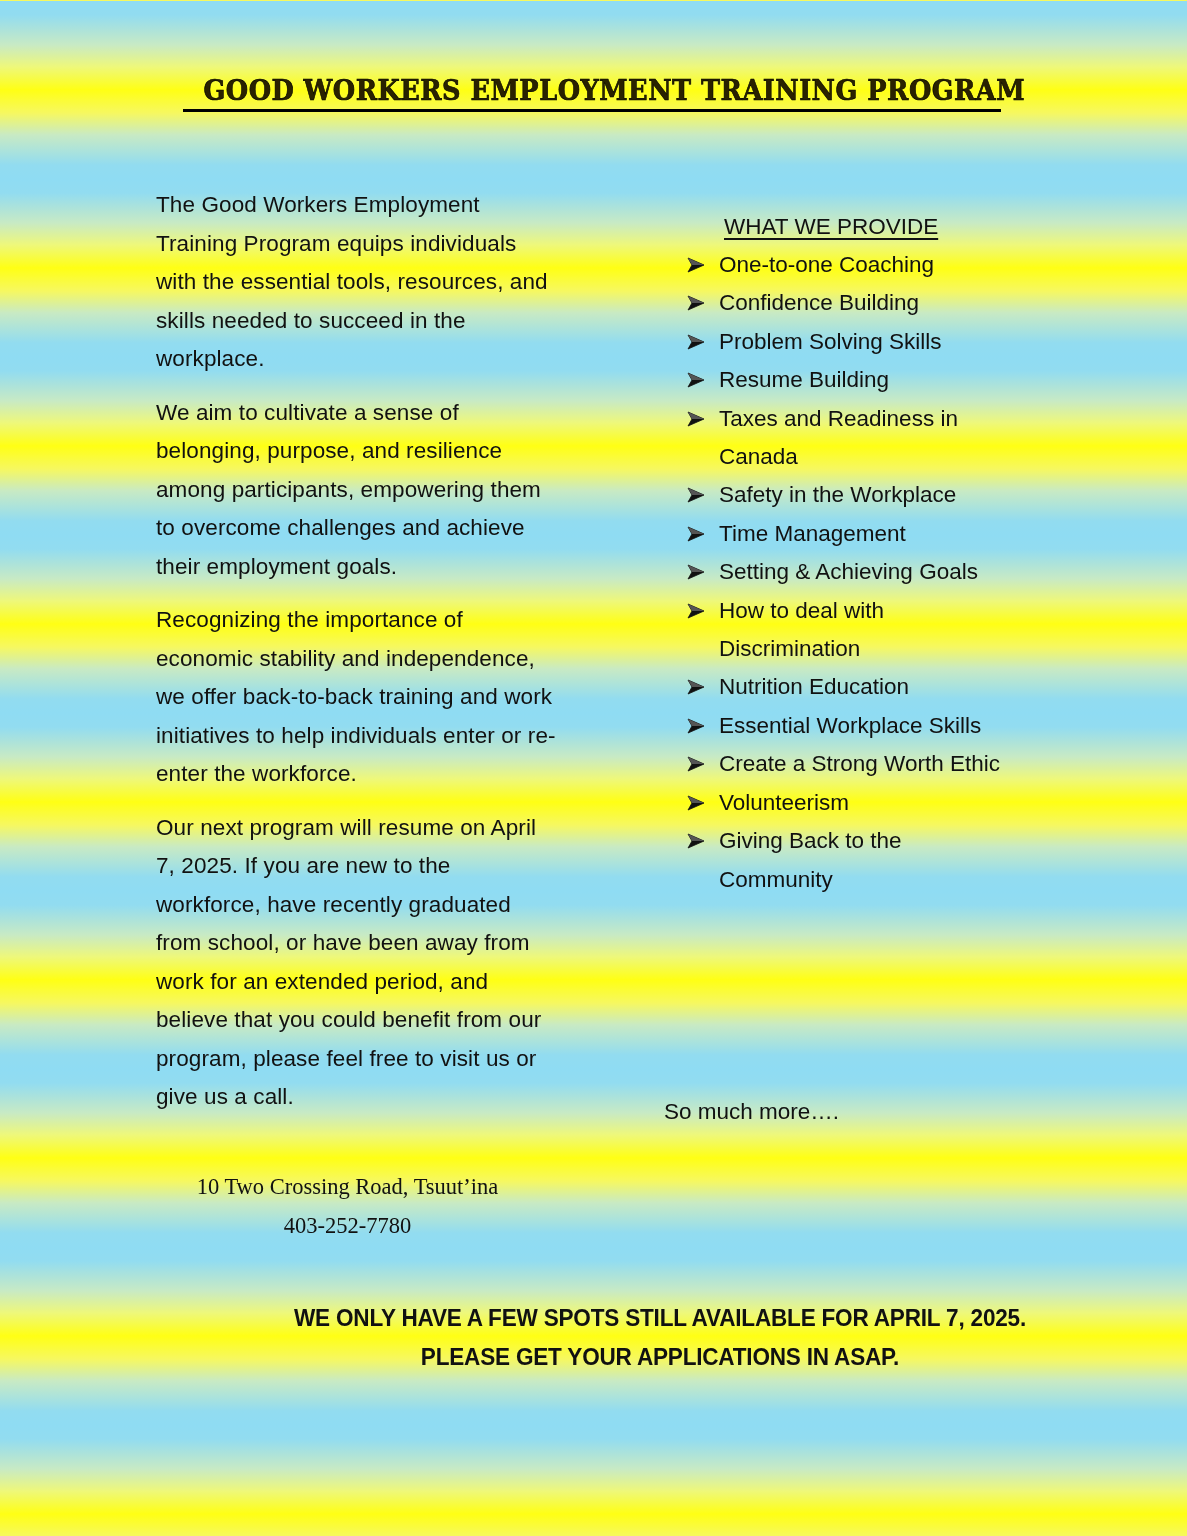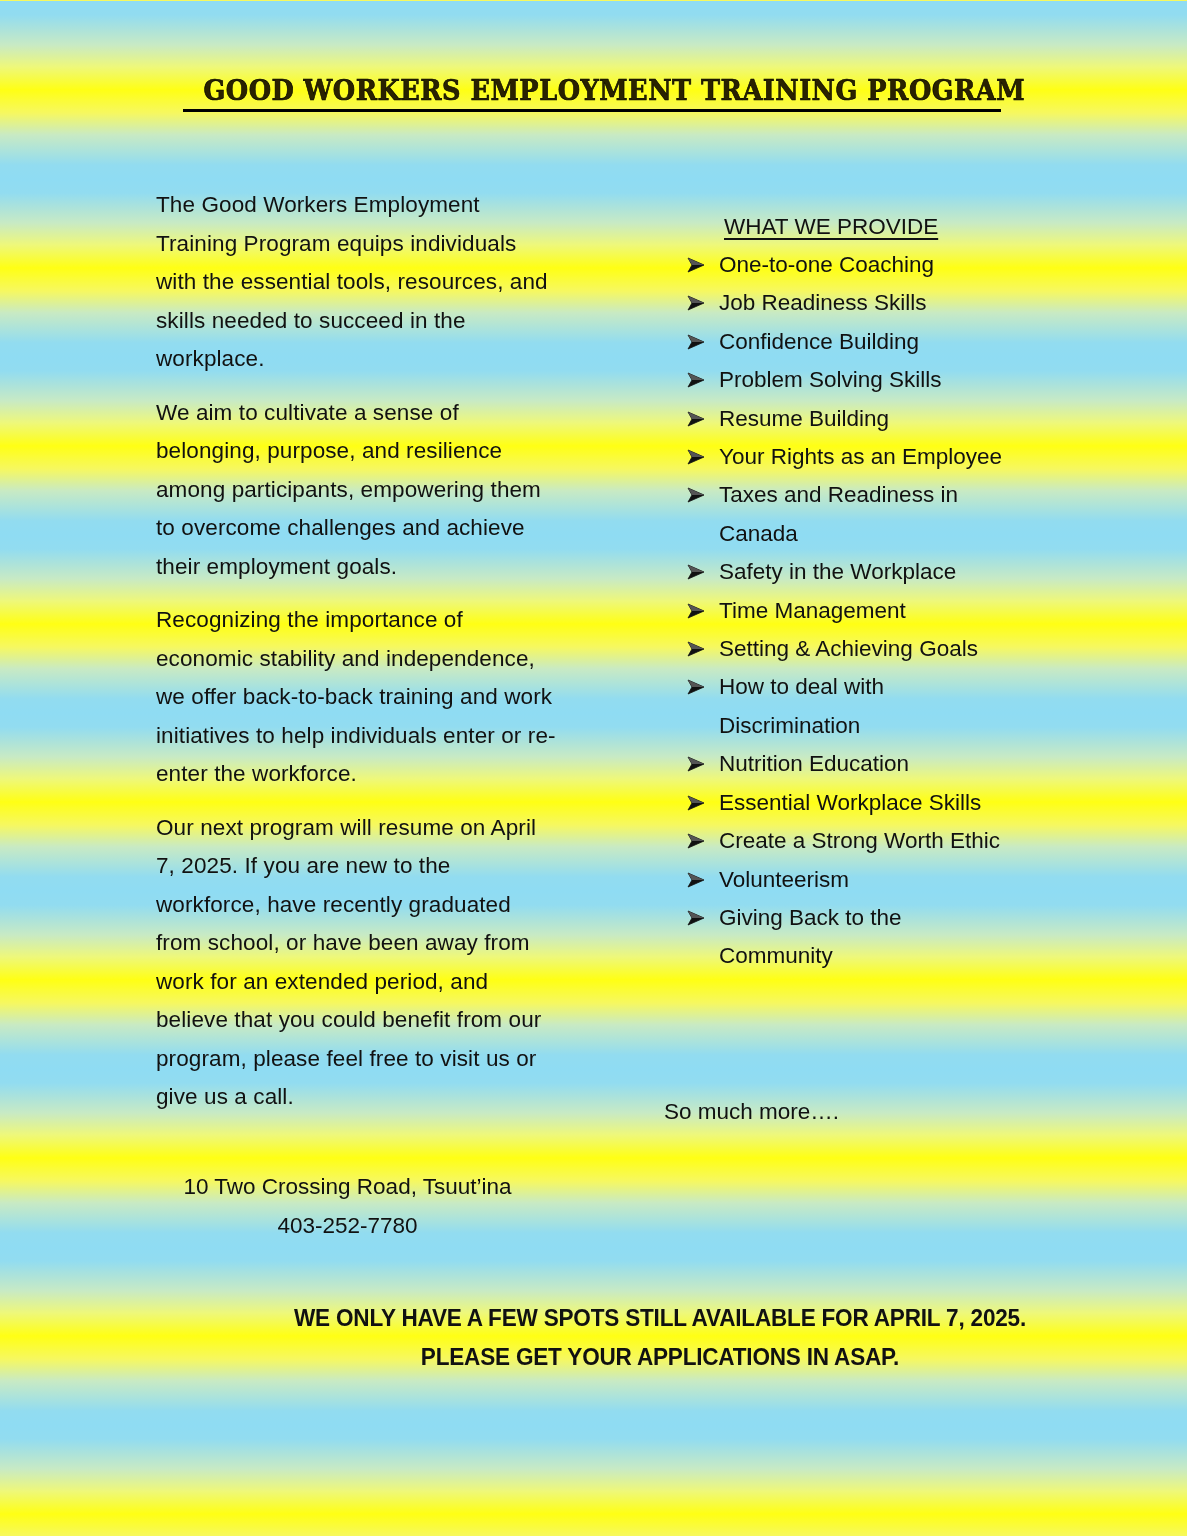--- a/index.html
+++ b/index.html
@@ -66,20 +66,21 @@
     margin: 0 0 15px 16px;
   }
   .address-block {
     position: absolute;
     left: 140px;
     top: 1168px;
     width: 415px;
     text-align: center;
     font-size: 22.5px;
     line-height: 38.5px;
+    font-family: Liberation Serif, serif;
   }
   .right-col {
     position: absolute;
     left: 664px;
     top: 181px;
     width: 400px;
     font-size: 22.5px;
   }
   .provide-heading {
     position: absolute;
@@ -174,57 +175,39 @@
     </span>
     <span class="item-line1">One-to-one Coaching</span>
   </li>
       <li>
     <span class="bullet-icon">
       <svg viewBox="0 0 18 16" xmlns="http://www.w3.org/2000/svg">
         <path d="M1 1 L17 8 L1 15 L5 8 Z" fill="#111" stroke="#111" stroke-width="0.8" stroke-linejoin="round"></path>
         <path d="M1 1 L17 8 L5 8 Z" fill="#555"></path>
       </svg>
     </span>
-    <span class="item-line1">Job Readiness Skills</span>
-  </li>
-      <li>
-    <span class="bullet-icon">
-      <svg viewBox="0 0 18 16" xmlns="http://www.w3.org/2000/svg">
-        <path d="M1 1 L17 8 L1 15 L5 8 Z" fill="#111" stroke="#111" stroke-width="0.8" stroke-linejoin="round"></path>
-        <path d="M1 1 L17 8 L5 8 Z" fill="#555"></path>
-      </svg>
-    </span>
     <span class="item-line1">Confidence Building</span>
   </li>
       <li>
     <span class="bullet-icon">
       <svg viewBox="0 0 18 16" xmlns="http://www.w3.org/2000/svg">
         <path d="M1 1 L17 8 L1 15 L5 8 Z" fill="#111" stroke="#111" stroke-width="0.8" stroke-linejoin="round"></path>
         <path d="M1 1 L17 8 L5 8 Z" fill="#555"></path>
       </svg>
     </span>
     <span class="item-line1">Problem Solving Skills</span>
   </li>
       <li>
     <span class="bullet-icon">
       <svg viewBox="0 0 18 16" xmlns="http://www.w3.org/2000/svg">
         <path d="M1 1 L17 8 L1 15 L5 8 Z" fill="#111" stroke="#111" stroke-width="0.8" stroke-linejoin="round"></path>
         <path d="M1 1 L17 8 L5 8 Z" fill="#555"></path>
       </svg>
     </span>
     <span class="item-line1">Resume Building</span>
-  </li>
-      <li>
-    <span class="bullet-icon">
-      <svg viewBox="0 0 18 16" xmlns="http://www.w3.org/2000/svg">
-        <path d="M1 1 L17 8 L1 15 L5 8 Z" fill="#111" stroke="#111" stroke-width="0.8" stroke-linejoin="round"></path>
-        <path d="M1 1 L17 8 L5 8 Z" fill="#555"></path>
-      </svg>
-    </span>
-    <span class="item-line1">Your Rights as an Employee</span>
   </li>
       <li>
     <span class="bullet-icon">
       <svg viewBox="0 0 18 16" xmlns="http://www.w3.org/2000/svg">
         <path d="M1 1 L17 8 L1 15 L5 8 Z" fill="#111" stroke="#111" stroke-width="0.8" stroke-linejoin="round"></path>
         <path d="M1 1 L17 8 L5 8 Z" fill="#555"></path>
       </svg>
     </span>
     <span class="item-line1">Taxes and Readiness in</span>
   <br><span>Canada</span></li>

